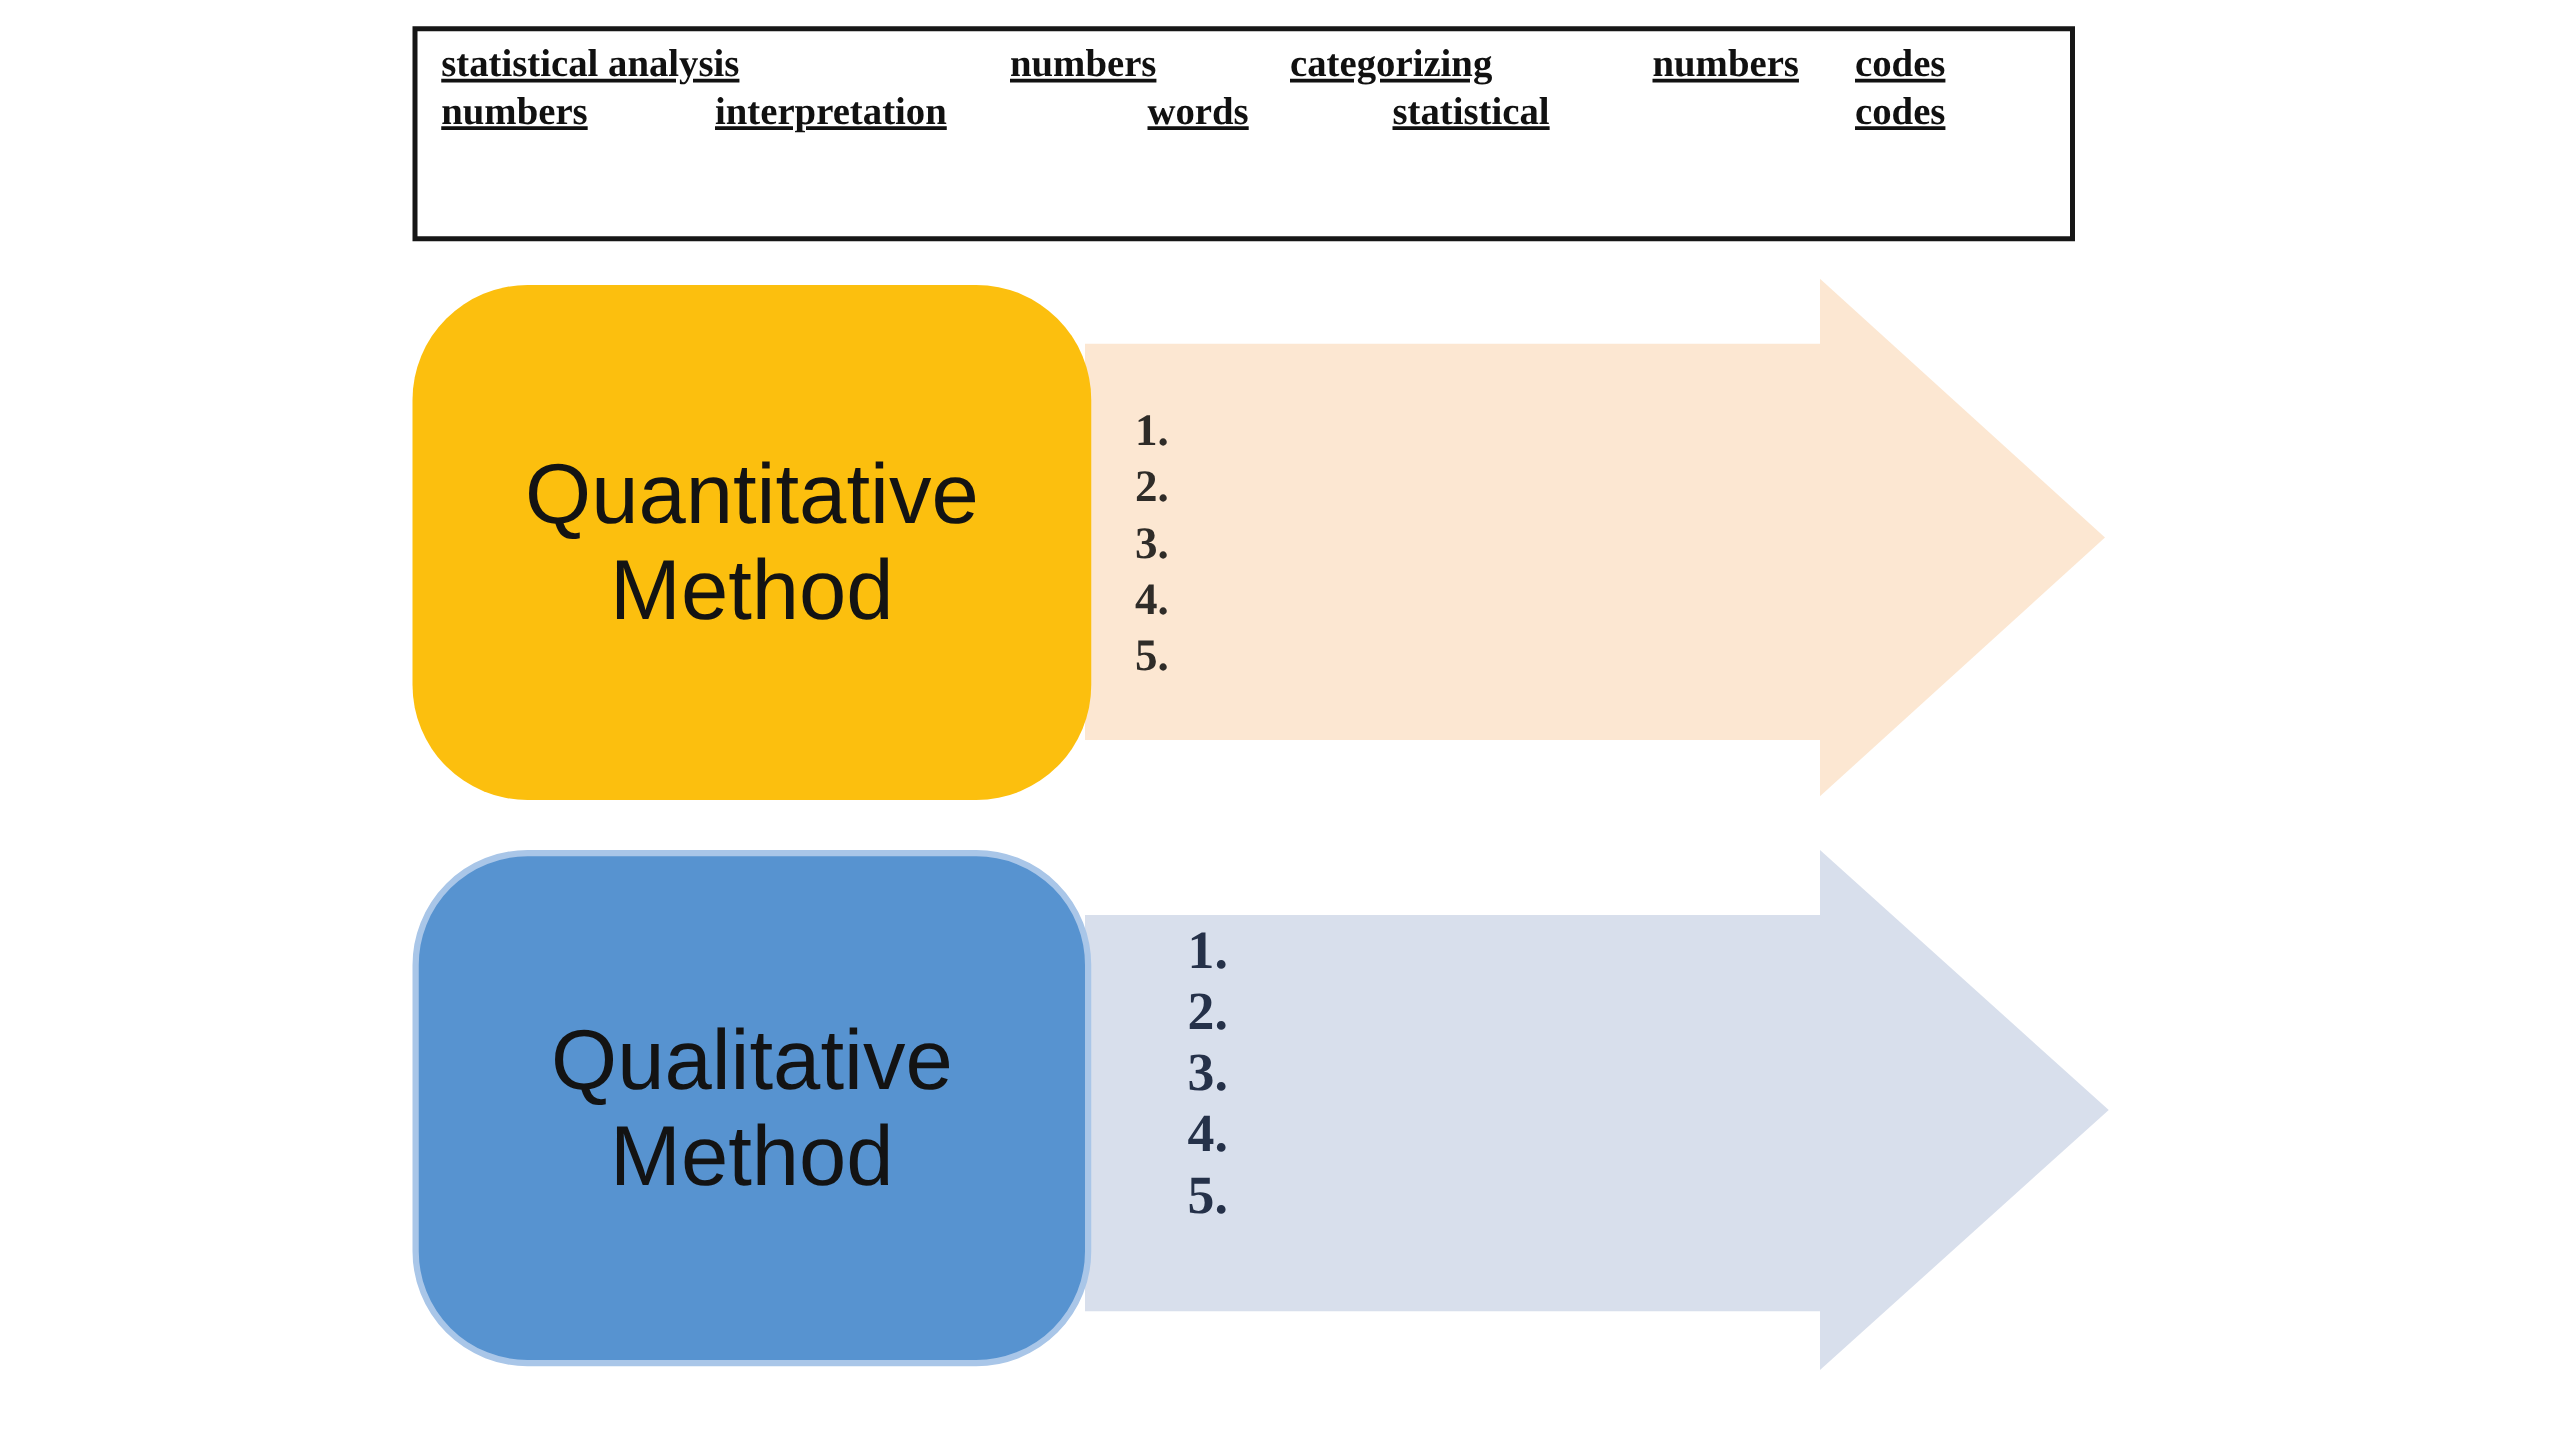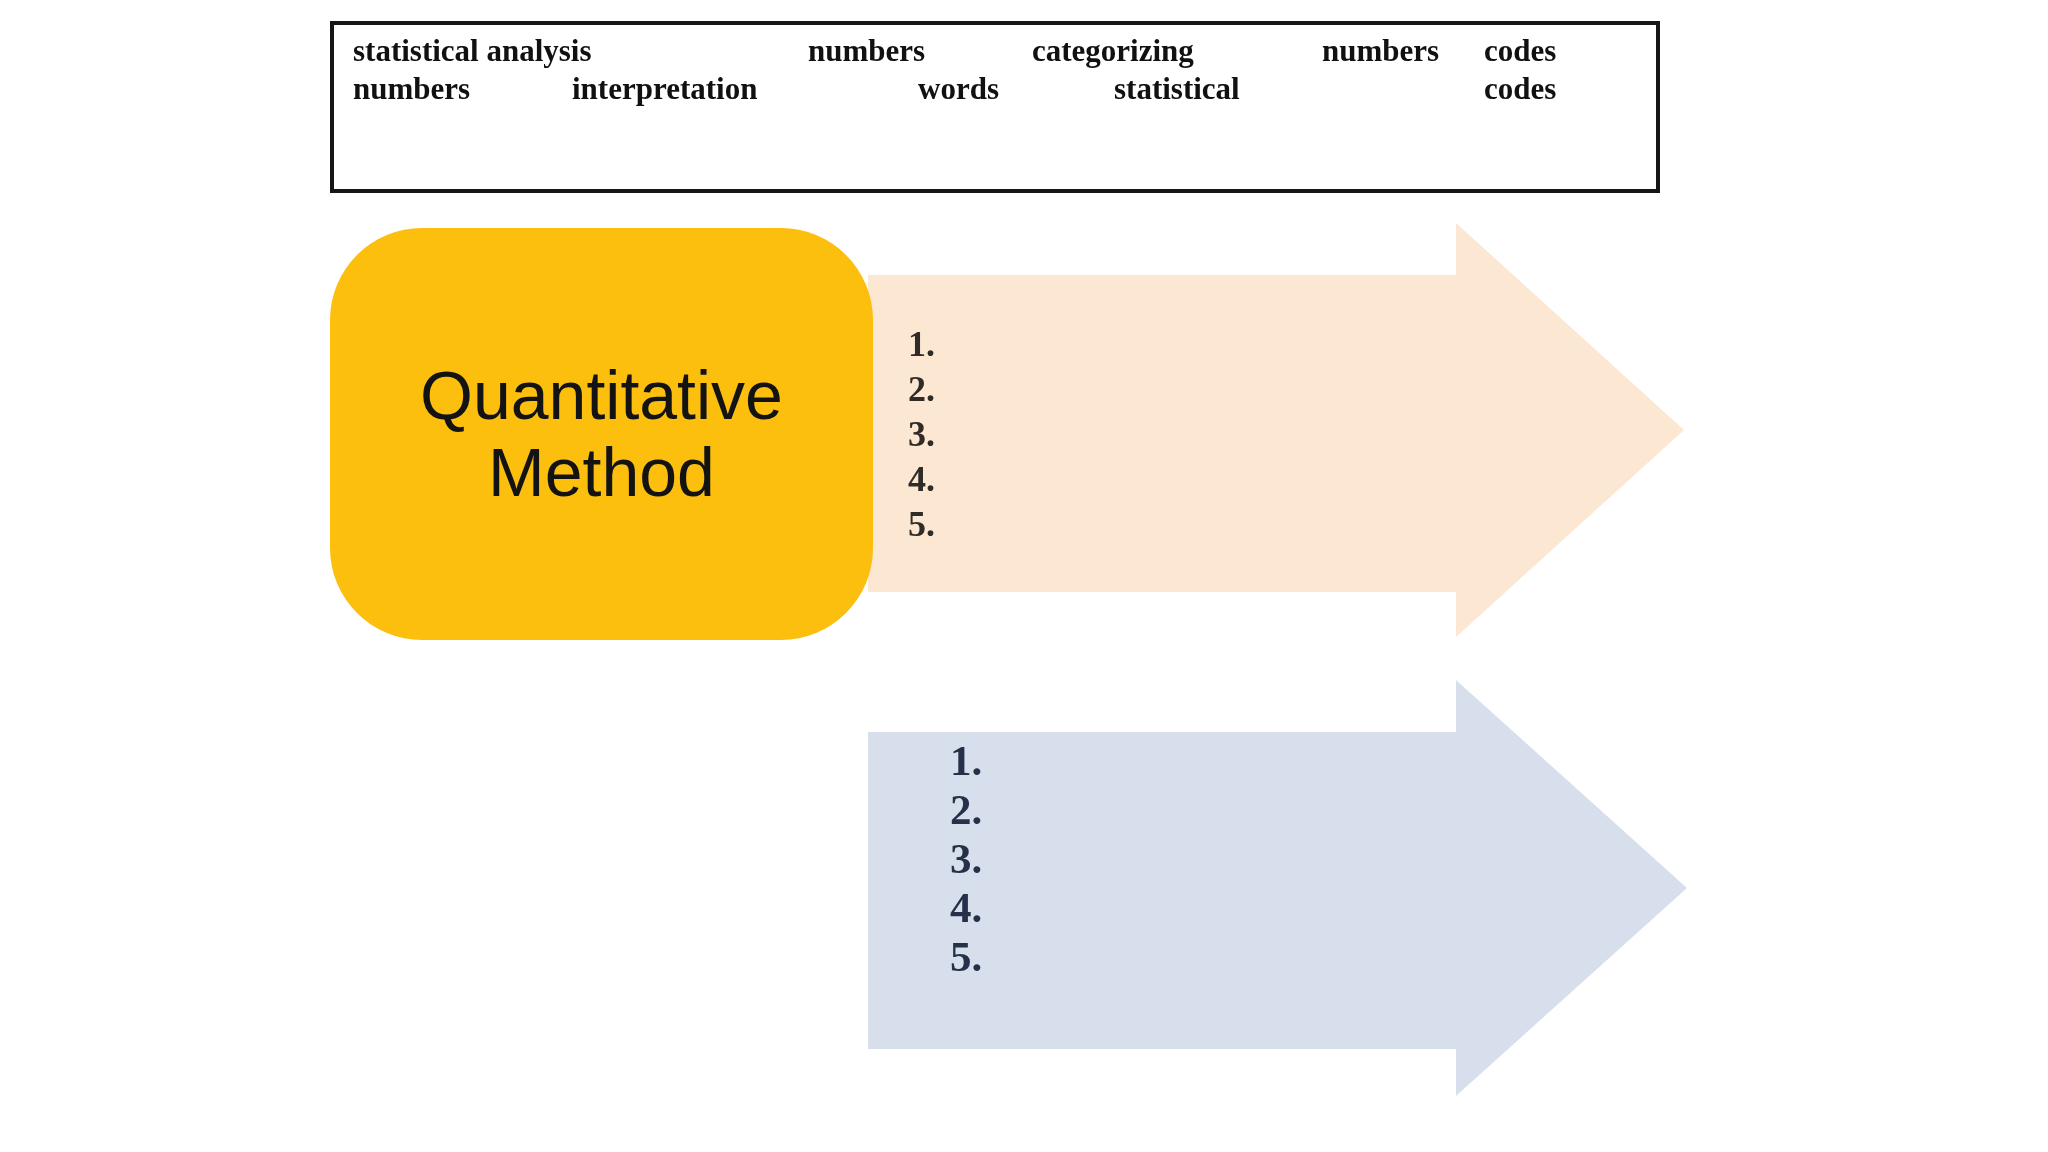--- a/index.html
+++ b/index.html
@@ -9,20 +9,21 @@
   }
   
   .wordbank{
     position:absolute;left:330px;top:21px;width:1330px;height:172px;
     border:4px solid var(--border-ink,#161616);box-sizing:border-box;background:#ffffff;
   }
   .term{
     position:absolute;white-space:nowrap;
     font-family:"Liberation Serif",serif;font-weight:600;font-size:31px;
     color:var(--ink,#111111);
+    text-decoration:underline;
   }
   
   .shaft{position:absolute;z-index:1;}
   .shaft.s1{left:868px;top:275px;width:590px;height:317px;background:var(--peach,#FCE7D2);}
   .shaft.s2{left:868px;top:732px;width:590px;height:317px;background:var(--lavender,#D8DFEC);}
   .head{position:absolute;z-index:1;width:0;height:0;}
   .head.h1{
     left:1456px;top:223px;
     border-top:207px solid transparent;border-bottom:207px solid transparent;
     border-left:228px solid var(--peach,#FCE7D2);
@@ -87,14 +88,17 @@
   <div class="shaft s2"></div>
   <div class="head h2"></div>
   <div class="list l2">
     <div>1.</div>
     <div>2.</div>
     <div>3.</div>
     <div>4.</div>
     <div>5.</div>
   </div>
 
+  <div class="method-box qual">
+    <span class="method-title">Qualitative Method</span>
+  </div>
 
 </div>
 
 </body></html>

